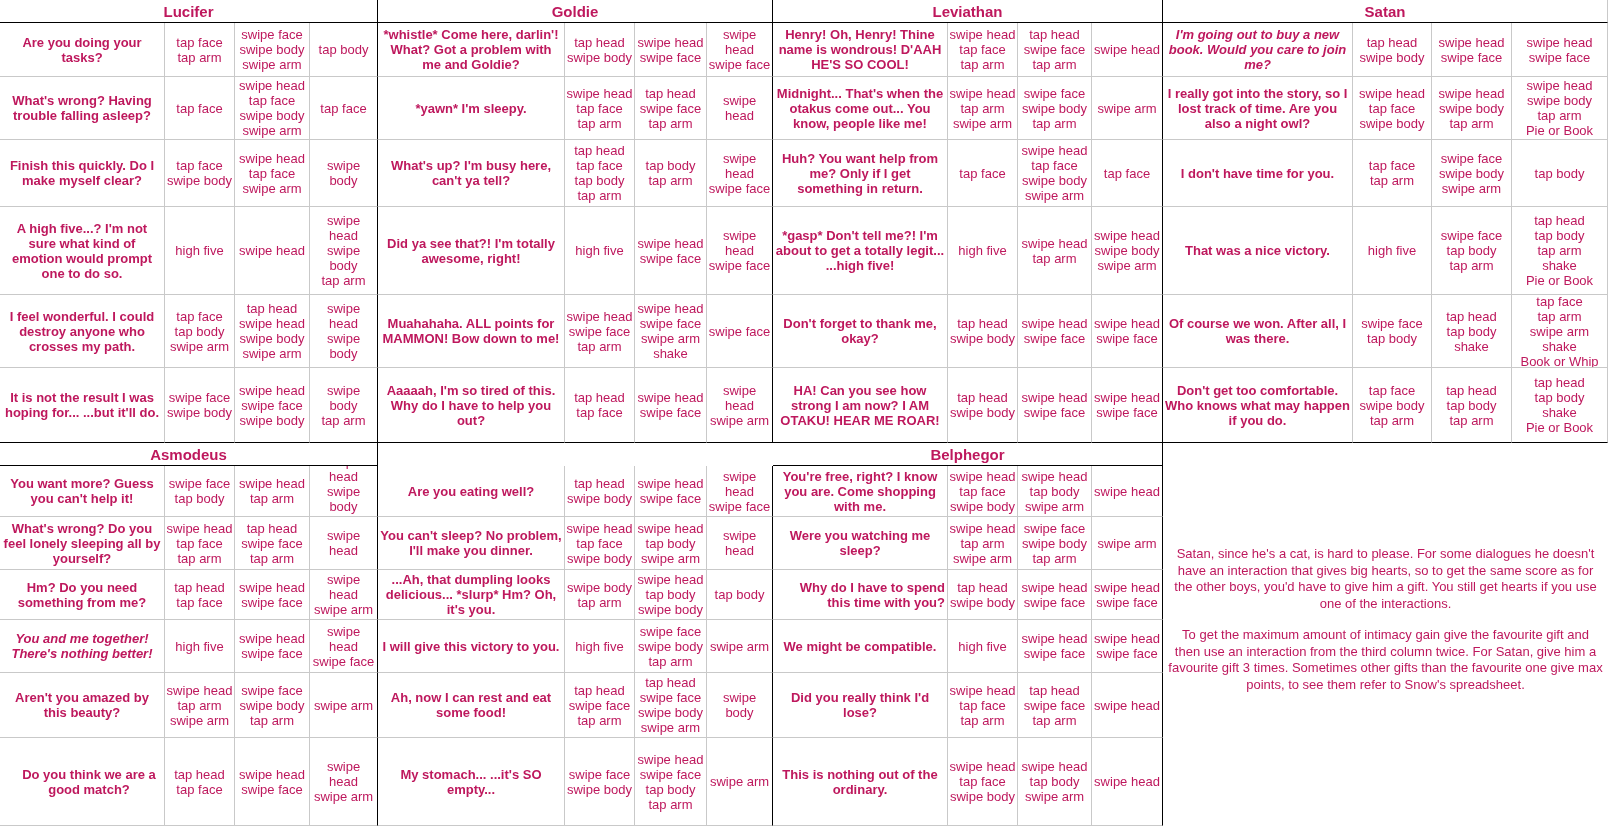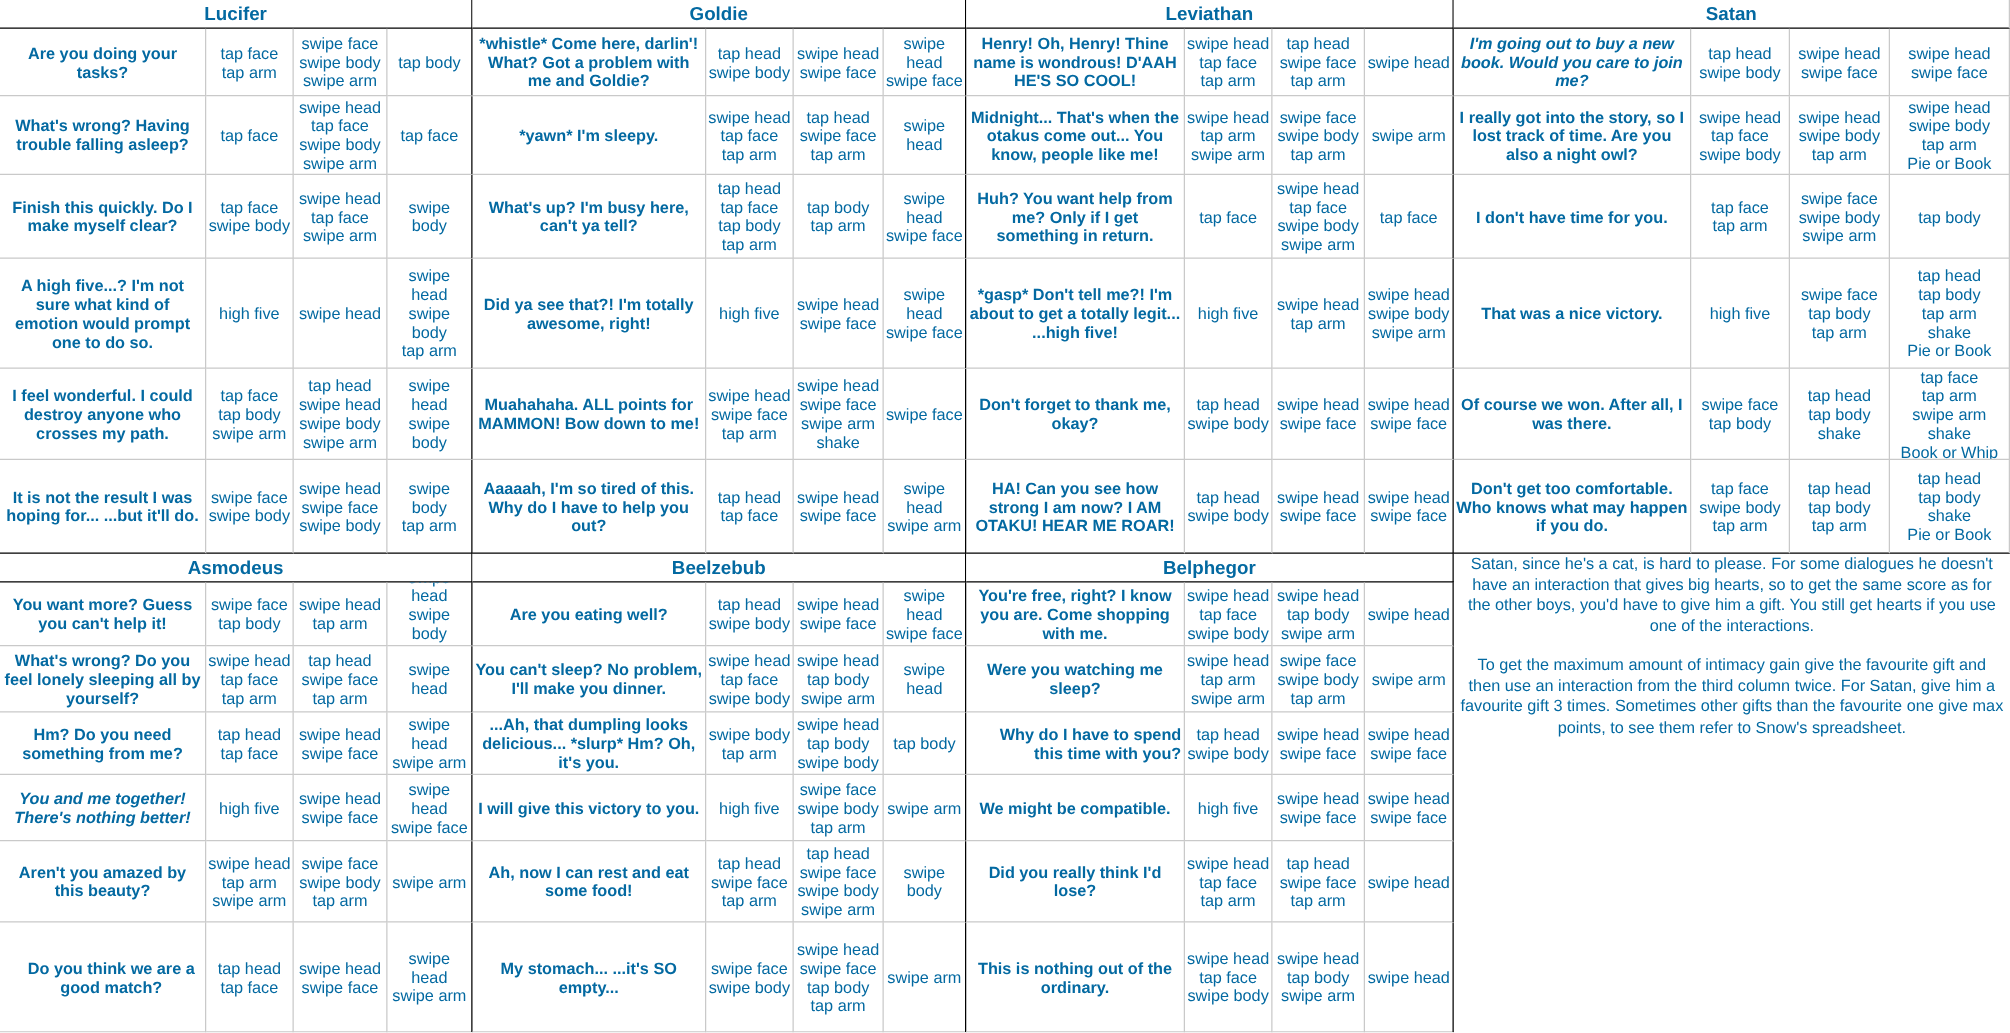--- a/index.html
+++ b/index.html
@@ -3,21 +3,21 @@
 <meta charset="utf-8">
 <style>
   html,body{margin:0;padding:0;background:#fff;}
   .sheet{
     position:relative;
     display:grid;
     width:1608px;height:826px;
     grid-template-columns:165px 70px 75px 68px 187px 70px 72px 66px 175px 70px 74px 71px 190px 79px 80px 96px;
     grid-template-rows:23px 54px 63px 67px 88px 73px 75px 23px 51px 53px 50px 53px 65px 88px;
     font-family:"Liberation Sans",sans-serif;
-    color:#0369a1;background:#fff;
+    color:#be185d;background:#fff;
   }
   .cell{
     display:flex;align-items:center;justify-content:center;
     text-align:center;
     border-right:1px solid #c9c9c9;border-bottom:1px solid #c9c9c9;
     font-size:13px;line-height:15px;
     white-space:pre-line;overflow:hidden;
     box-sizing:border-box;padding:0 1px;
   }
   .dialogue{font-weight:bold;padding:0 2px;}
@@ -25,39 +25,38 @@
   .bsep{border-bottom:1px solid #000;}
   .hdr{
     display:flex;align-items:center;justify-content:center;
     font-weight:bold;font-size:15px;
     border-bottom:1px solid #000;border-right:1px solid #000;
     box-sizing:border-box;background:#fff;
   }
   .hdr.edge{border-right:1px solid #c9c9c9;}
   .note{
     grid-column:13 / 17;grid-row:8 / 15;
-    display:flex;flex-direction:column;justify-content:flex-start;
+    display:flex;flex-direction:column;justify-content:center;
     gap:15px;
     text-align:center;font-size:13px;line-height:16.5px;
     box-sizing:border-box;padding:0 5px 30px 5px;
   }
   .note p{margin:0;}
 </style>
 </head>
 <body>
 
 <div class="sheet" id="sheet">
 
   <div class="hdr" style="grid-column:1 / span 4;grid-row:1">Lucifer</div>
   <div class="hdr" style="grid-column:5 / span 4;grid-row:1">Goldie</div>
   <div class="hdr" style="grid-column:9 / span 4;grid-row:1">Leviathan</div>
   <div class="hdr edge" style="grid-column:13 / span 4;grid-row:1">Satan</div>
 
   <div class="hdr" style="grid-column:1 / span 4;grid-row:8">Asmodeus</div>
-  <div class="hdr" style="grid-column:5 / span 4;grid-row:8">Beelzebub</div>
   <div class="hdr" style="grid-column:9 / span 4;grid-row:8">Belphegor</div>
 
   <div class="note">
     <p>Satan, since he's a cat, is hard to please. For some dialogues he doesn't have an interaction that gives big hearts, so to get the same score as for the other boys, you'd have to give him a gift. You still get hearts if you use one of the interactions.</p>
     <p>To get the maximum amount of intimacy gain give the favourite gift and then use an interaction from the third column twice. For Satan, give him a favourite gift 3 times. Sometimes other gifts than the favourite one give max points, to see them refer to Snow's spreadsheet.</p>
   </div>
 
 <div class="cell dialogue" style="grid-area: 2 / 1;">Are you doing your tasks?</div>
     <div class="cell" style="grid-area: 2 / 2;">tap face
 tap arm</div>

